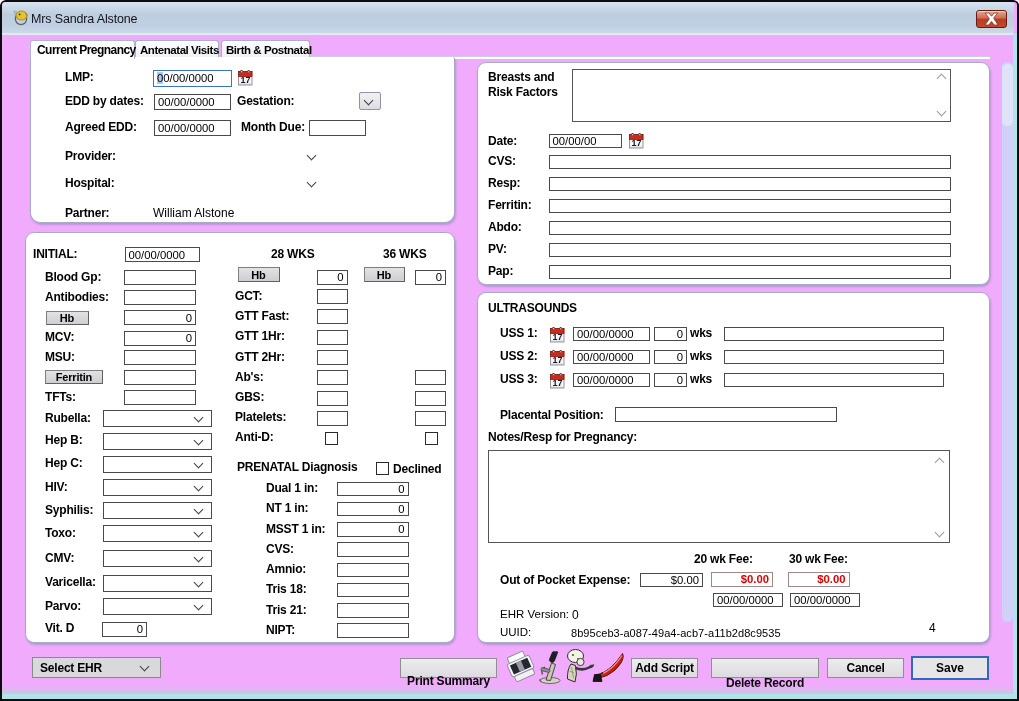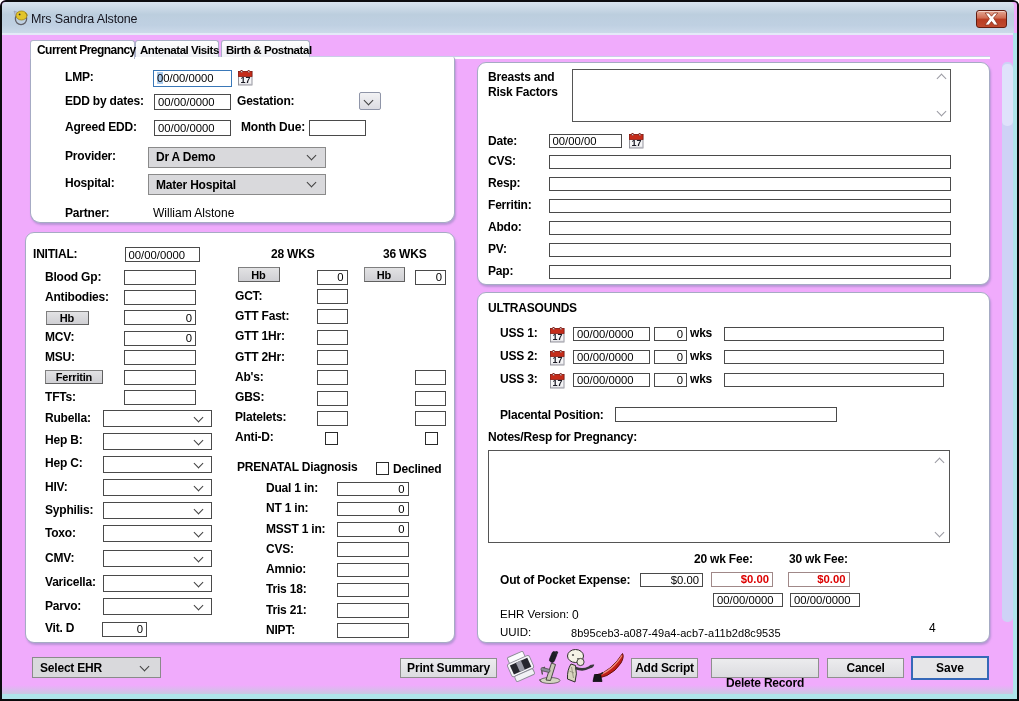--- a/index.html
+++ b/index.html
@@ -72,24 +72,22 @@
 <div class="lbl" style="left:65px;top:94px">EDD by dates:</div>
 <div class="fld" style="left:154px;top:93.5px;width:77px;height:16px">00/00/0000</div>
 <div class="lbl" style="left:237px;top:94px">Gestation:</div>
 <div class="abs" style="left:359px;top:91.5px;width:22px;height:18px;background:linear-gradient(#f2f2f4,#dcdce2);border:1px solid #8f95a8;border-radius:2px"></div>
 <div class="chev" style="left:365px;top:97px"></div>
 <div class="lbl" style="left:65px;top:120px">Agreed EDD:</div>
 <div class="fld" style="left:154px;top:119.5px;width:77px;height:16px">00/00/0000</div>
 <div class="lbl" style="left:241px;top:120px">Month Due:</div>
 <div class="fld" style="left:309px;top:119.5px;width:57px;height:16px"></div>
 <div class="lbl" style="left:65px;top:149px">Provider:</div>
-<div class="gcombo" style="left:148px;top:146.5px;width:178px;height:21px">Dr A Demo</div>
 <div class="chev" style="left:308px;top:152px"></div>
 <div class="lbl" style="left:65px;top:176px">Hospital:</div>
-<div class="gcombo" style="left:148px;top:174px;width:178px;height:21px">Mater Hospital</div>
 <div class="chev" style="left:308px;top:179px"></div>
 <div class="lbl" style="left:65px;top:206px">Partner:</div>
 <div class="txt" style="left:153px;top:206px">William Alstone</div>
 <div class="lbl" style="left:33px;top:247px">INITIAL:</div>
 <div class="fld" style="left:124.5px;top:247px;width:75px;height:15px">00/00/0000</div>
 <div class="lbl" style="left:271px;top:247px">28 WKS</div>
 <div class="lbl" style="left:383px;top:247px">36 WKS</div>
 <div class="sbtn" style="left:237.5px;top:267px;width:42px;height:15px">Hb</div>
 <div class="fld num" style="left:316.5px;top:269.5px;width:31px;height:15px">0</div>
 <div class="sbtn" style="left:363.5px;top:267px;width:41px;height:15px">Hb</div>
@@ -257,21 +255,21 @@
 <div class="fld num" style="left:787.5px;top:571.5px;width:62px;height:15px;border-color:#a08888;color:#dd0000;font-weight:bold">$0.00</div>
 <div class="fld" style="left:713px;top:592.5px;width:70px;height:14px">00/00/0000</div>
 <div class="fld" style="left:790px;top:592.5px;width:70px;height:14px">00/00/0000</div>
 <div class="txt" style="left:500px;top:608px;font-size:11.5px">EHR Version:</div>
 <div class="txt" style="left:572px;top:608px">0</div>
 <div class="txt" style="left:500px;top:626px;font-size:11.5px">UUID:</div>
 <div class="txt" style="left:571px;top:627px;font-size:11px;letter-spacing:0.05px">8b95ceb3-a087-49a4-acb7-a11b2d8c9535</div>
 <div class="txt" style="left:929px;top:621px">4</div>
 <div class="gcombo" style="left:32px;top:657px;width:129px;height:21px">Select EHR</div>
 <div class="chev" style="left:141px;top:663px"></div>
-<div class="btn" style="left:400px;top:658px;width:97px;height:20px;padding-top:2px">Print Summary</div>
+<div class="btn" style="left:400px;top:658px;width:97px;height:20px;padding-top:15px">Print Summary</div>
 <div class="btn" style="left:631px;top:658px;width:67px;height:20px;padding-top:2px">Add Script</div>
 <div class="btn" style="left:711px;top:658px;width:108px;height:20px;padding-top:17px">Delete Record</div>
 <div class="btn" style="left:827px;top:658px;width:77px;height:20px;padding-top:2px">Cancel</div>
 <div class="abs" style="left:911px;top:656px;width:78px;height:24px;background:#e6e6e8;border:2px solid #3568b8;font-weight:bold;font-size:12px;text-align:center;padding-top:3px">Save</div>
 <svg class="abs" style="left:504px;top:651px" width="34" height="33" viewBox="0 0 34 33">
 <g transform="rotate(-24 17 16)">
 <rect x="8" y="2" width="17" height="8" rx="1.5" fill="#fbfbfd" stroke="#8a8a94" stroke-width="0.9"></rect>
 <rect x="5" y="8" width="24" height="14" rx="2.5" fill="#f6f6fa" stroke="#8a8a94" stroke-width="0.9"></rect>
 <rect x="7.5" y="10" width="19" height="10" fill="#26262e"></rect>
 <rect x="14" y="10" width="5.5" height="10" fill="#9a9aa6"></rect>

